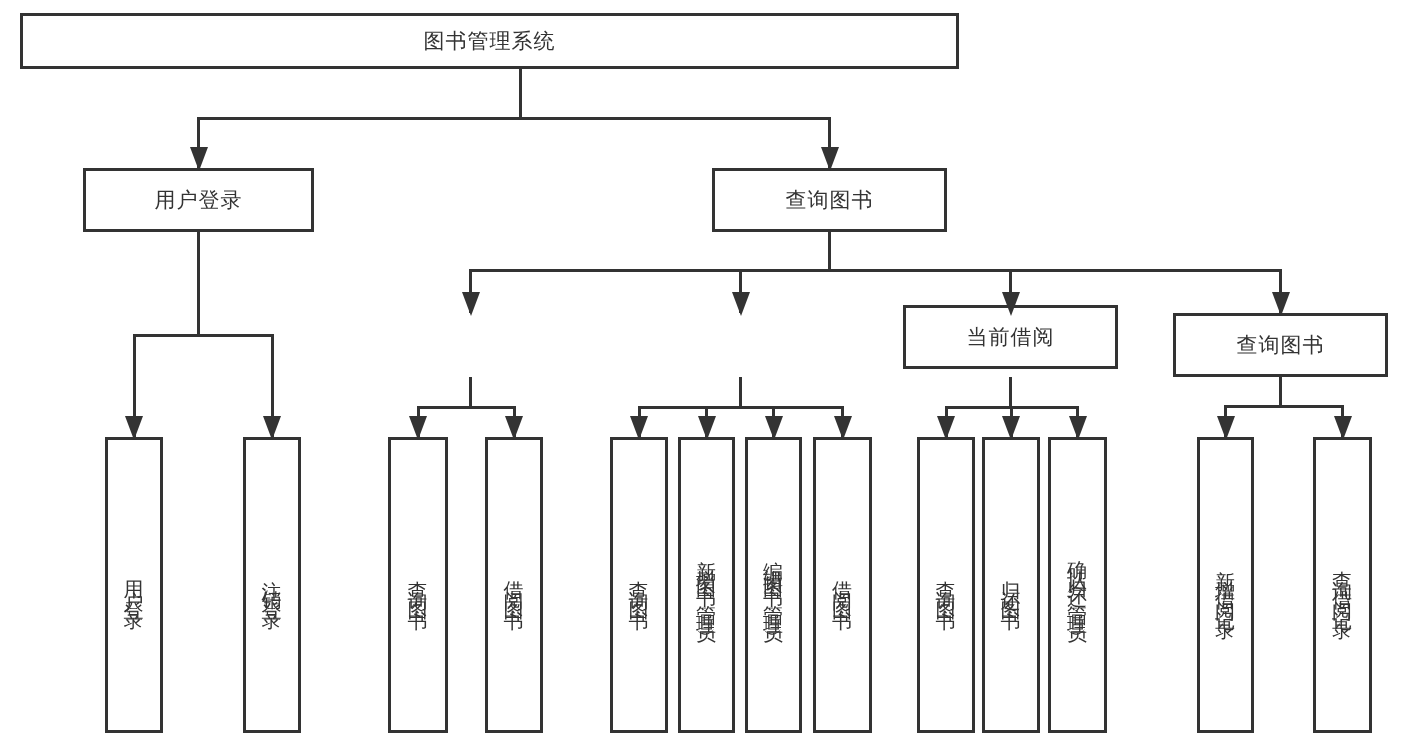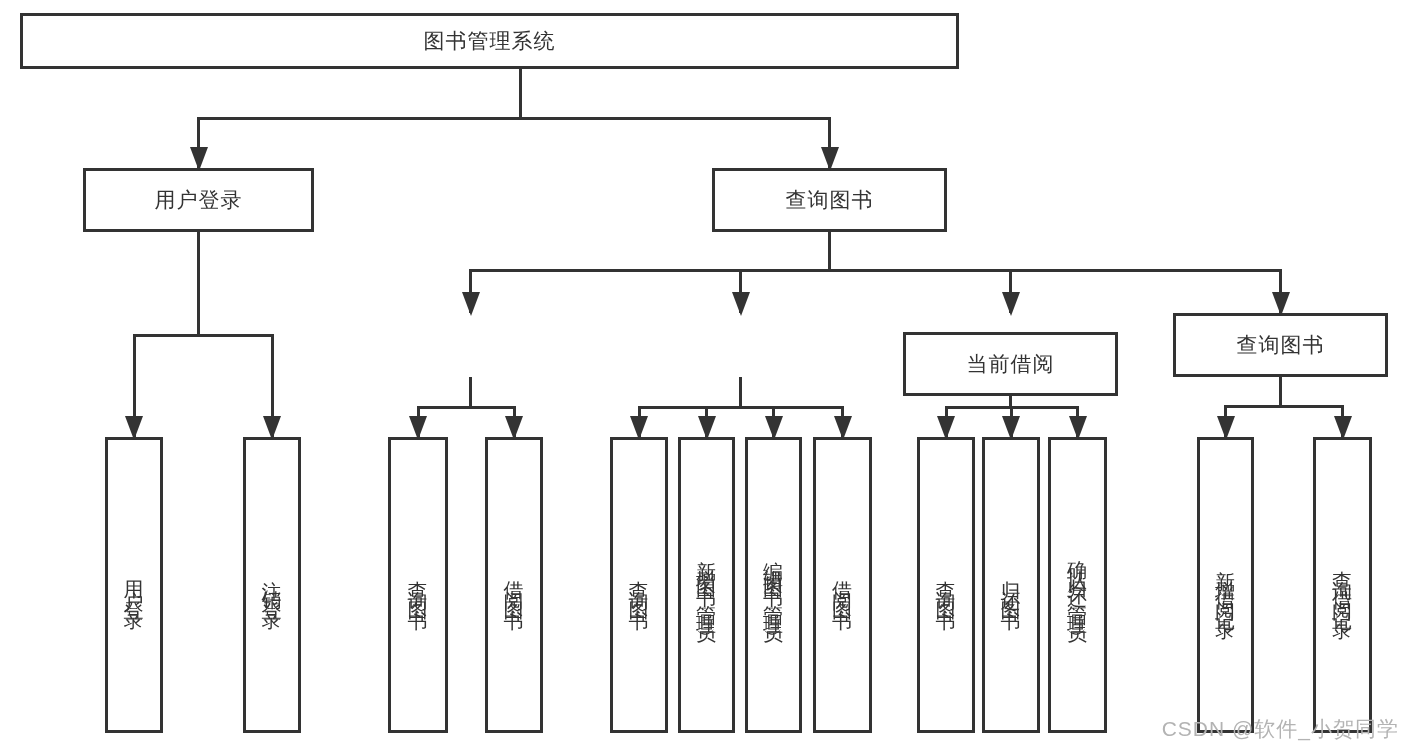--- a/index.html
+++ b/index.html
@@ -63,25 +63,24 @@
     color: #b3b3b3;
     letter-spacing: 1px;
     z-index: 5;
     white-space: nowrap;
   }
 </style>
 </head>
 <body>
 
 <div id="canvas">
-  <div class="watermark">CSDN @软件_小贺同学</div>
 <div class="node" style="left: 20px; top: 13px; width: 939px; height: 56px;">图书管理系统</div>
     <div class="node" style="left: 83px; top: 168px; width: 231px; height: 64px;">用户登录</div>
     <div class="node" style="left: 712px; top: 168px; width: 235px; height: 64px;">查询图书</div>
-    <div class="node" style="left: 903px; top: 332px; width: 215px; height: 64px;">当前借阅</div>
+    <div class="node" style="left: 903px; top: 305px; width: 215px; height: 64px;">当前借阅</div>
     <div class="node" style="left: 1173px; top: 313px; width: 215px; height: 64px;">查询图书</div>
     <div class="node vnode" style="left: 105px; top: 437px; width: 58px; height: 296px;">用户登录</div>
     <div class="node vnode" style="left: 243px; top: 437px; width: 58px; height: 296px;">注销登录</div>
     <div class="node vnode" style="left: 388px; top: 437px; width: 60px; height: 296px;">查询图书</div>
     <div class="node vnode" style="left: 485px; top: 437px; width: 58px; height: 296px;">借阅图书</div>
     <div class="node vnode" style="left: 610px; top: 437px; width: 58px; height: 296px;">查询图书</div>
     <div class="node vnode long" style="left: 678px; top: 437px; width: 57px; height: 296px;">新增图书（管理员）</div>
     <div class="node vnode long" style="left: 745px; top: 437px; width: 57px; height: 296px;">编辑图书（管理员）</div>
     <div class="node vnode" style="left: 813px; top: 437px; width: 59px; height: 296px;">借阅图书</div>
     <div class="node vnode" style="left: 917px; top: 437px; width: 58px; height: 296px;">查询图书</div>

